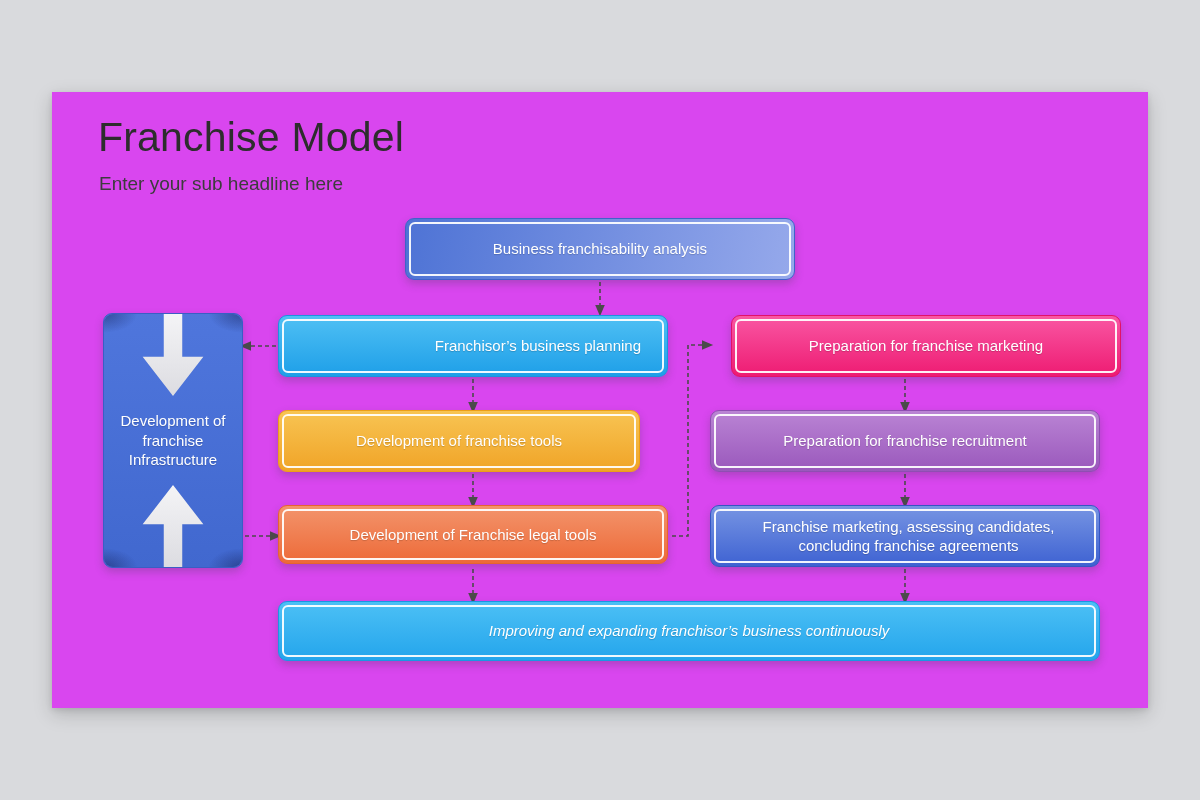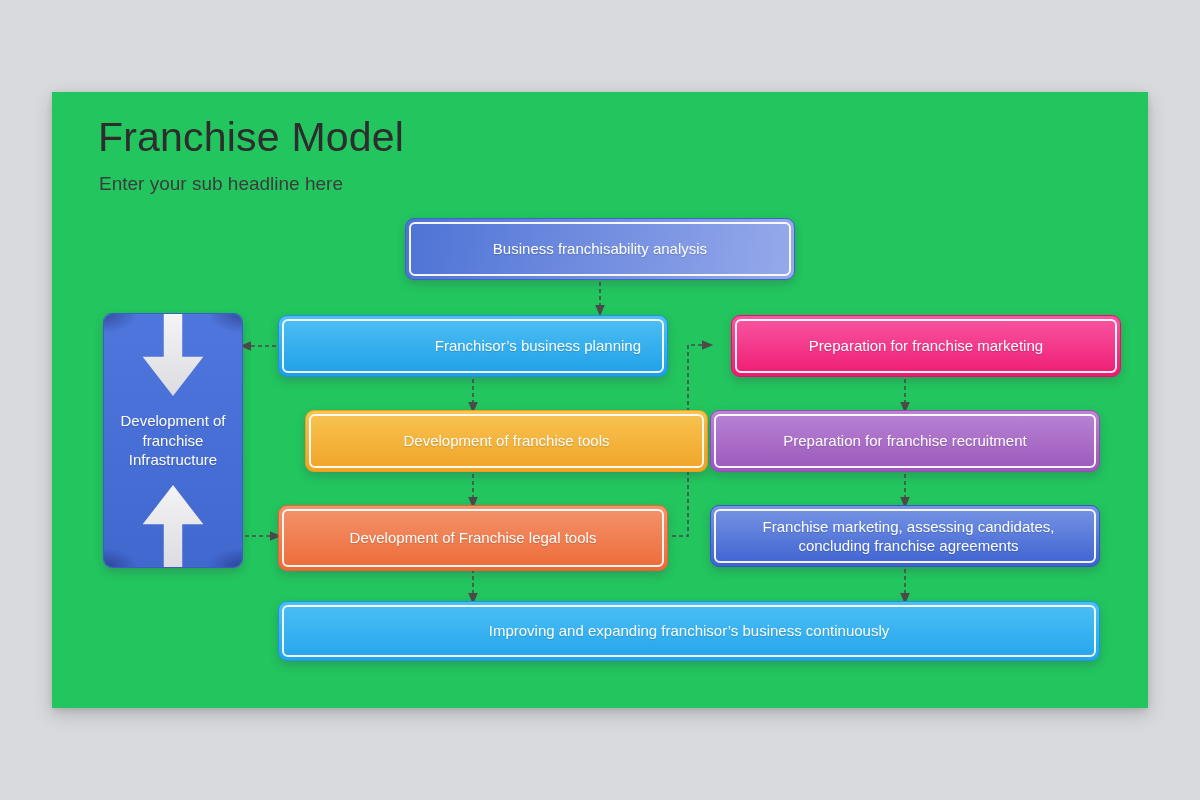--- a/index.html
+++ b/index.html
@@ -62,33 +62,33 @@
   .big-arrow.down{
     top:0;
     clip-path:polygon(36% 0,64% 0,64% 52%,96% 52%,50% 100%,4% 52%,36% 52%);
   }
   .big-arrow.up{
     bottom:0;
     clip-path:polygon(50% 0,96% 48%,64% 48%,64% 100%,36% 100%,36% 48%,4% 48%);
   }
   
   .n-planning{left:226px;top:223px;width:390px;height:62px;}
-  .n-tools{left:226px;top:318px;width:403px;height:62px;margin-left:27px;}
-  .n-legal{left:226px;top:413px;width:390px;height:66px;}
+  .n-tools{left:226px;top:318px;width:362px;height:62px;}
+  .n-legal{left:226px;top:413px;width:390px;height:59px;}
   
   .n-marketing{left:658px;top:223px;width:390px;height:62px;margin-left:21px;}
   .n-recruitment{left:658px;top:318px;width:390px;height:62px;}
   .n-agreements{left:658px;top:413px;width:390px;height:62px;padding-left:33px;}
   
   .n-improving{left:226px;top:509px;width:822px;height:60px;}
 </style>
 </head>
 <body style="background: rgb(217, 218, 221);">
 
-<div class="slide" style="background: #22c55e;">
+<div class="slide" style="background: #d946ef;">
 
   <div class="title">Franchise Model</div>
   <div class="subtitle">Enter your sub headline here</div>
 
   <svg class="connectors" width="1096" height="616">
     <defs>
       <marker id="arrhead" markerWidth="8" markerHeight="8" refX="0" refY="3" orient="auto">
         <path d="M0,0 L7,3 L0,6 Z"></path>
       </marker>
     </defs>
@@ -127,17 +127,17 @@
   <div class="node n-marketing" style="background: linear-gradient(rgb(249, 87, 163), rgb(238, 27, 114)); border-color: rgb(226, 17, 104);">
     <span class="lbl">Preparation for franchise marketing</span>
   </div>
   <div class="node n-recruitment" style="background: linear-gradient(rgb(186, 132, 212), rgb(154, 88, 188)); border-color: rgb(143, 78, 178);">
     <span class="lbl">Preparation for franchise recruitment</span>
   </div>
   <div class="node n-agreements" style="background: linear-gradient(rgb(119, 149, 227), rgb(62, 98, 210)); border-color: rgb(53, 86, 195);">
     <span class="lbl">Franchise marketing, assessing candidates, concluding franchise agreements</span>
   </div>
 
-  <div class="node n-improving" style="background: linear-gradient(rgb(76, 192, 245), rgb(36, 165, 236)); border-color: rgb(26, 151, 226);">
+  <div class="node n-improving" style="background: linear-gradient(rgb(76, 192, 245), rgb(36, 165, 236)); border-color: rgb(26, 151, 226); font-style: italic;">
     <span class="lbl">Improving and expanding franchisor’s business continuously</span>
   </div>
 
 </div>
 
 </body></html>

